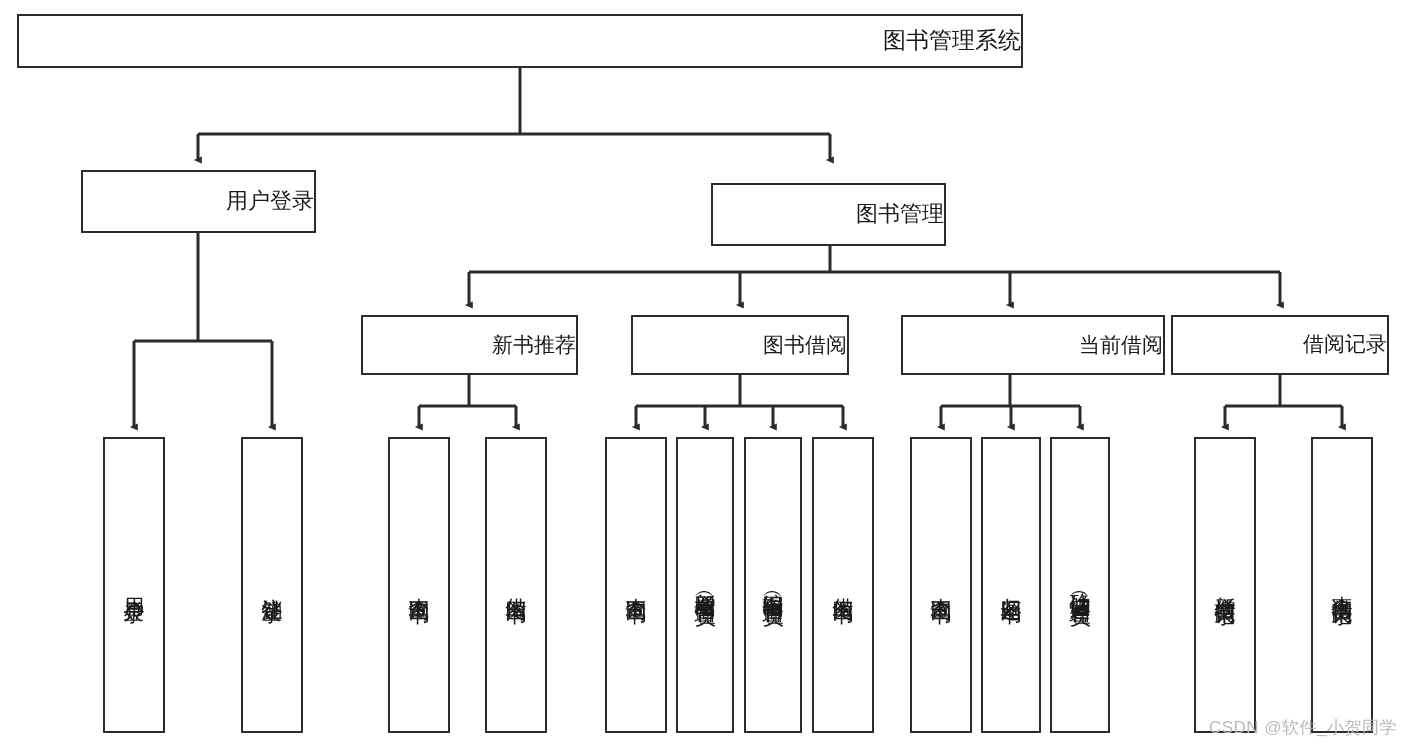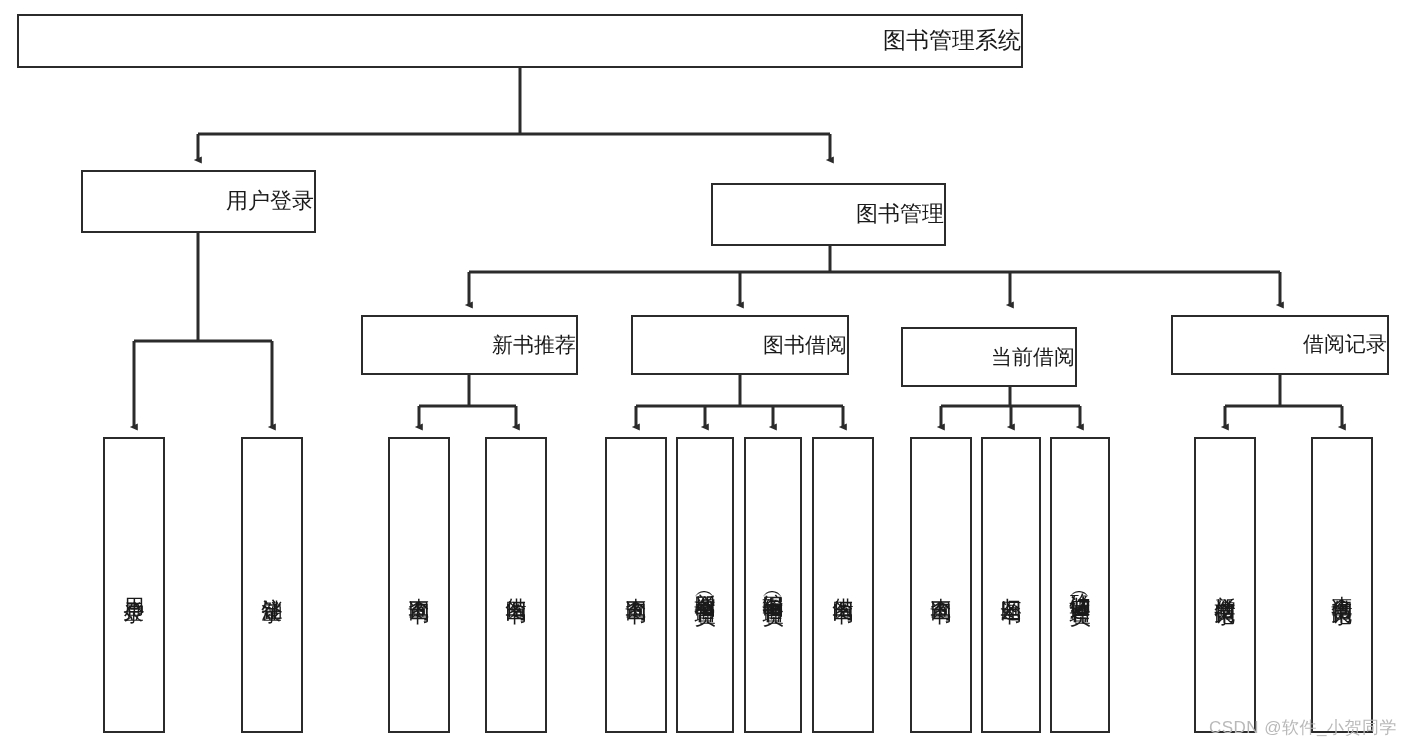--- a/index.html
+++ b/index.html
@@ -137,21 +137,21 @@
   </div>
 
   <div class="node-box horizontal level-2" style="left:361px; top:315px; width:217px; height:60px;">
     <span class="node-label">新书推荐</span>
   </div>
 
   <div class="node-box horizontal level-2" style="left:631px; top:315px; width:218px; height:60px;">
     <span class="node-label">图书借阅</span>
   </div>
 
-  <div class="node-box horizontal level-2" style="left:901px; top:315px; width:176px; height:60px;margin-top:12px;">
+  <div class="node-box horizontal level-2" style="left:901px; top:315px; width:264px; height:60px;">
     <span class="node-label">当前借阅</span>
   </div>
 
   <div class="node-box horizontal level-2" style="left:1171px; top:315px; width:218px; height:60px;font-family:Liberation Serif, serif;">
     <span class="node-label">借阅记录</span>
   </div>
 
   <div class="node-box vertical level-3" style="left:103px; top:437px; width:62px; height:296px;">
     <span class="node-label">用户登录</span>
   </div>

